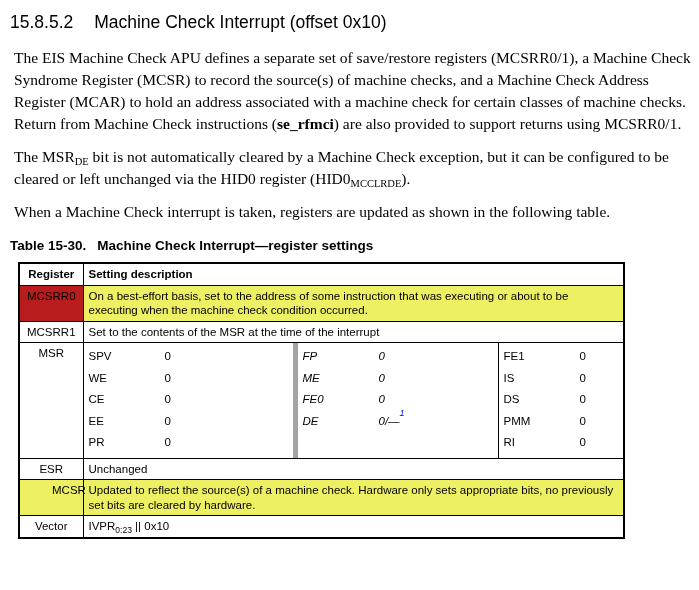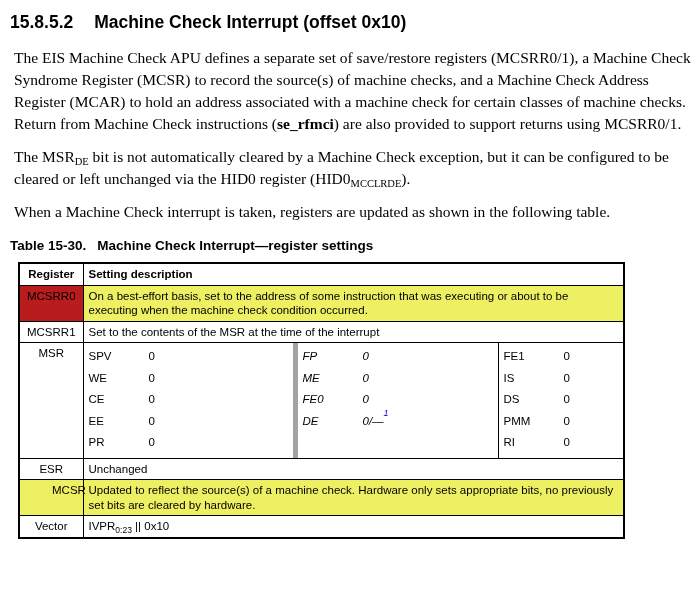--- a/index.html
+++ b/index.html
@@ -9,21 +9,21 @@
     background: #ffffff;
     overflow: hidden;
     font-family: "Liberation Serif", serif;
     color: #000;
   }
   .page { padding: 8px 10px 0 10px; }
 
   
   .section-heading {
     font-family: "Liberation Sans", sans-serif;
-    font-size: 17.5px; font-weight: bold;
+    font-size: 17.5px; font-weight: normal;
     margin: 4px 0 14px 0;
   }
   .section-heading .num { margin-right: 16px; }
 
   
   p.body-par {
     font-size: 15.5px; line-height: 22px;
     margin: 0 0 11px 4px;
     width: 678px;
   }
@@ -68,21 +68,21 @@
   .reg-table td.reg { text-align: center; }
   .reg-table tr.one-line td { height: 21px; }
   .reg-table tr.two-line td { height: 36px; }
 
   
   td.msr-cell { padding: 0; }
   .msr-grid { display: flex; width: 100%; }
   .msr-col { flex: 0 0 209px; padding: 3px 0 4px 0; }
   .msr-col.c2 { flex-basis: 205px; border-left: 5px solid #a3a3a3; font-style: italic; }
   .msr-col.c3 { flex: 1 1 auto; border-left: 1px solid #000; }
-  .bit-line { display: flex; line-height: 21.5px; }
+  .bit-line { display: flex; line-height: 21.5px; gap: 16px; }
   .bit-name { width: 65px; padding-left: 5px; }
   .fnref {
     font-size: 9px; line-height: 0;
     position: relative; top: -3.5px;
     text-decoration: none;
   }
   sub.cell-sub {
     font-size: 8.5px; line-height: 0;
     position: relative; top: 3px; vertical-align: baseline;
   }

